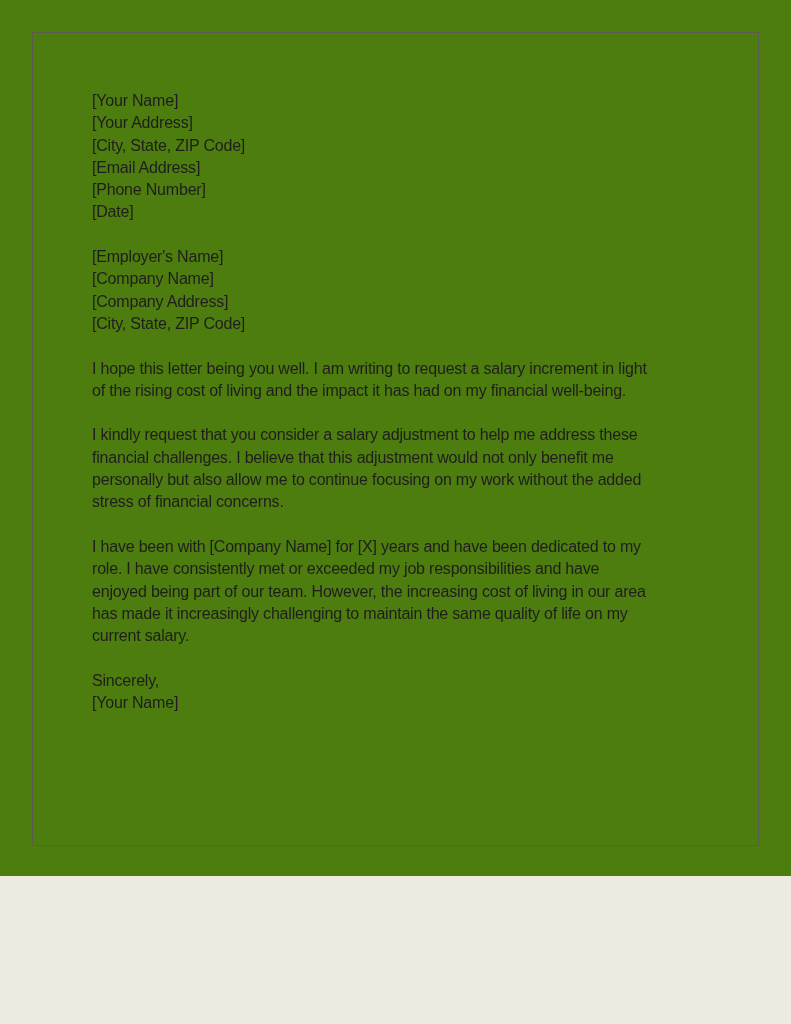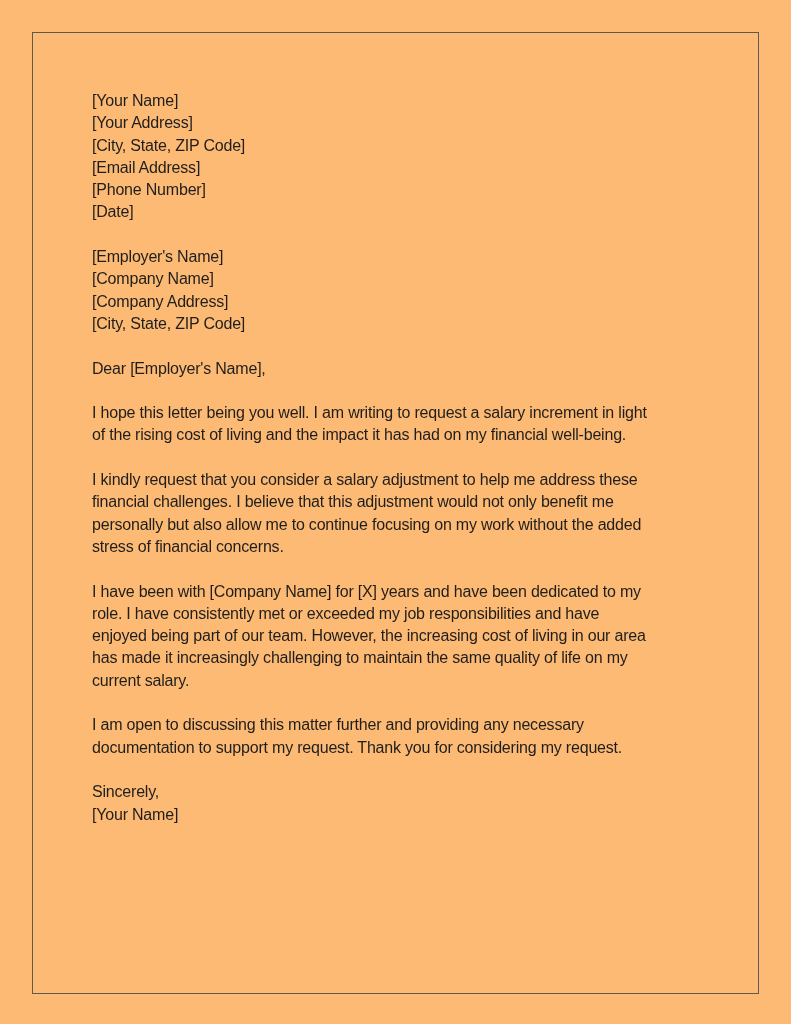--- a/index.html
+++ b/index.html
@@ -3,22 +3,22 @@
 <meta charset="utf-8">
 <style>
   html, body {
     margin: 0;
     padding: 0;
     background: #edebe0;
   }
   .page {
     position: relative;
     width: 791px;
-    height: 1024px;
-    background: #fdba74;
+    height: 876px;
+    background: #4d7c0f;
     font-family: "Liberation Sans", sans-serif;
     color: #1f1e1c;
     overflow: hidden;
   }
   .frame {
     position: absolute;
     left: 32px;
     top: 32px;
     right: 32px;
     bottom: 30px;
@@ -48,31 +48,28 @@
       <div class="block">[Your Name]
 [Your Address]
 [City, State, ZIP Code]
 [Email Address]
 [Phone Number]
 [Date]</div>
       <div class="block">[Employer's Name]
 [Company Name]
 [Company Address]
 [City, State, ZIP Code]</div>
-      <div class="block">Dear [Employer's Name],</div>
       <div class="block">I hope this letter being you well. I am writing to request a salary increment in light
 of the rising cost of living and the impact it has had on my financial well-being.</div>
       <div class="block">I kindly request that you consider a salary adjustment to help me address these
 financial challenges. I believe that this adjustment would not only benefit me
 personally but also allow me to continue focusing on my work without the added
 stress of financial concerns.</div>
       <div class="block">I have been with [Company Name] for [X] years and have been dedicated to my
 role. I have consistently met or exceeded my job responsibilities and have
 enjoyed being part of our team. However, the increasing cost of living in our area
 has made it increasingly challenging to maintain the same quality of life on my
 current salary.</div>
-      <div class="block">I am open to discussing this matter further and providing any necessary
-documentation to support my request. Thank you for considering my request.</div>
       <div class="block">Sincerely,
 [Your Name]</div>
     </div>
   </div>
 </div>
 
 </body></html>

